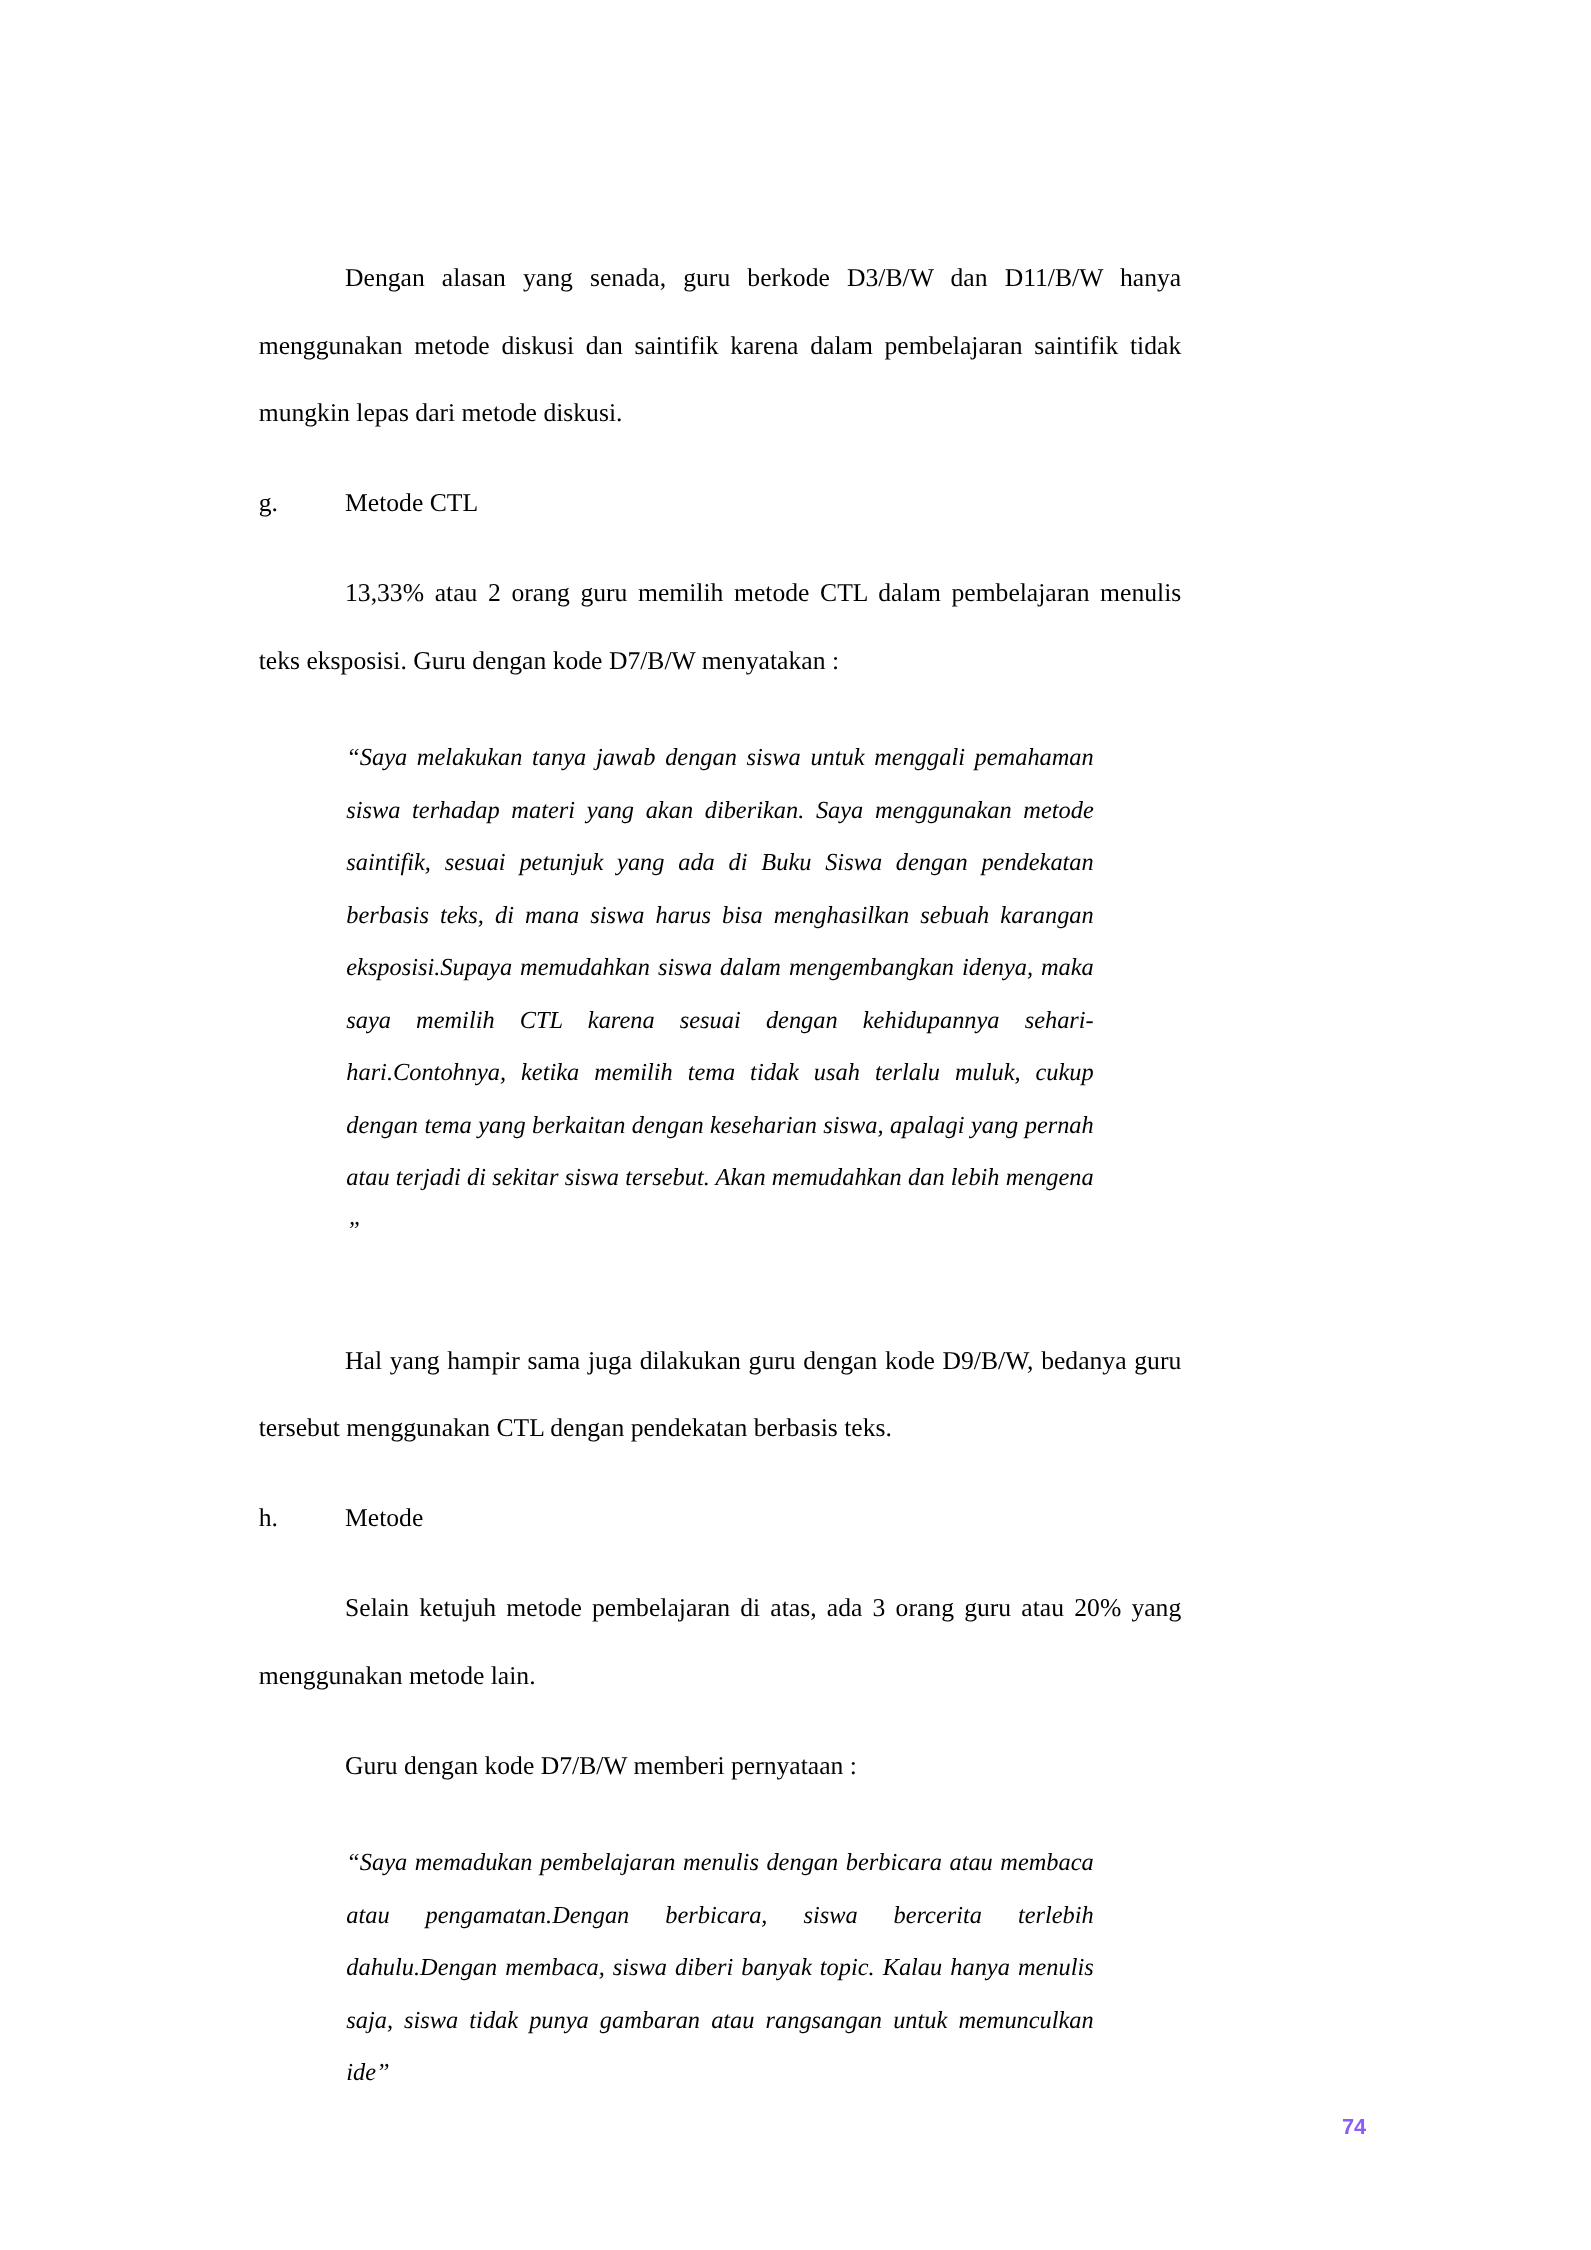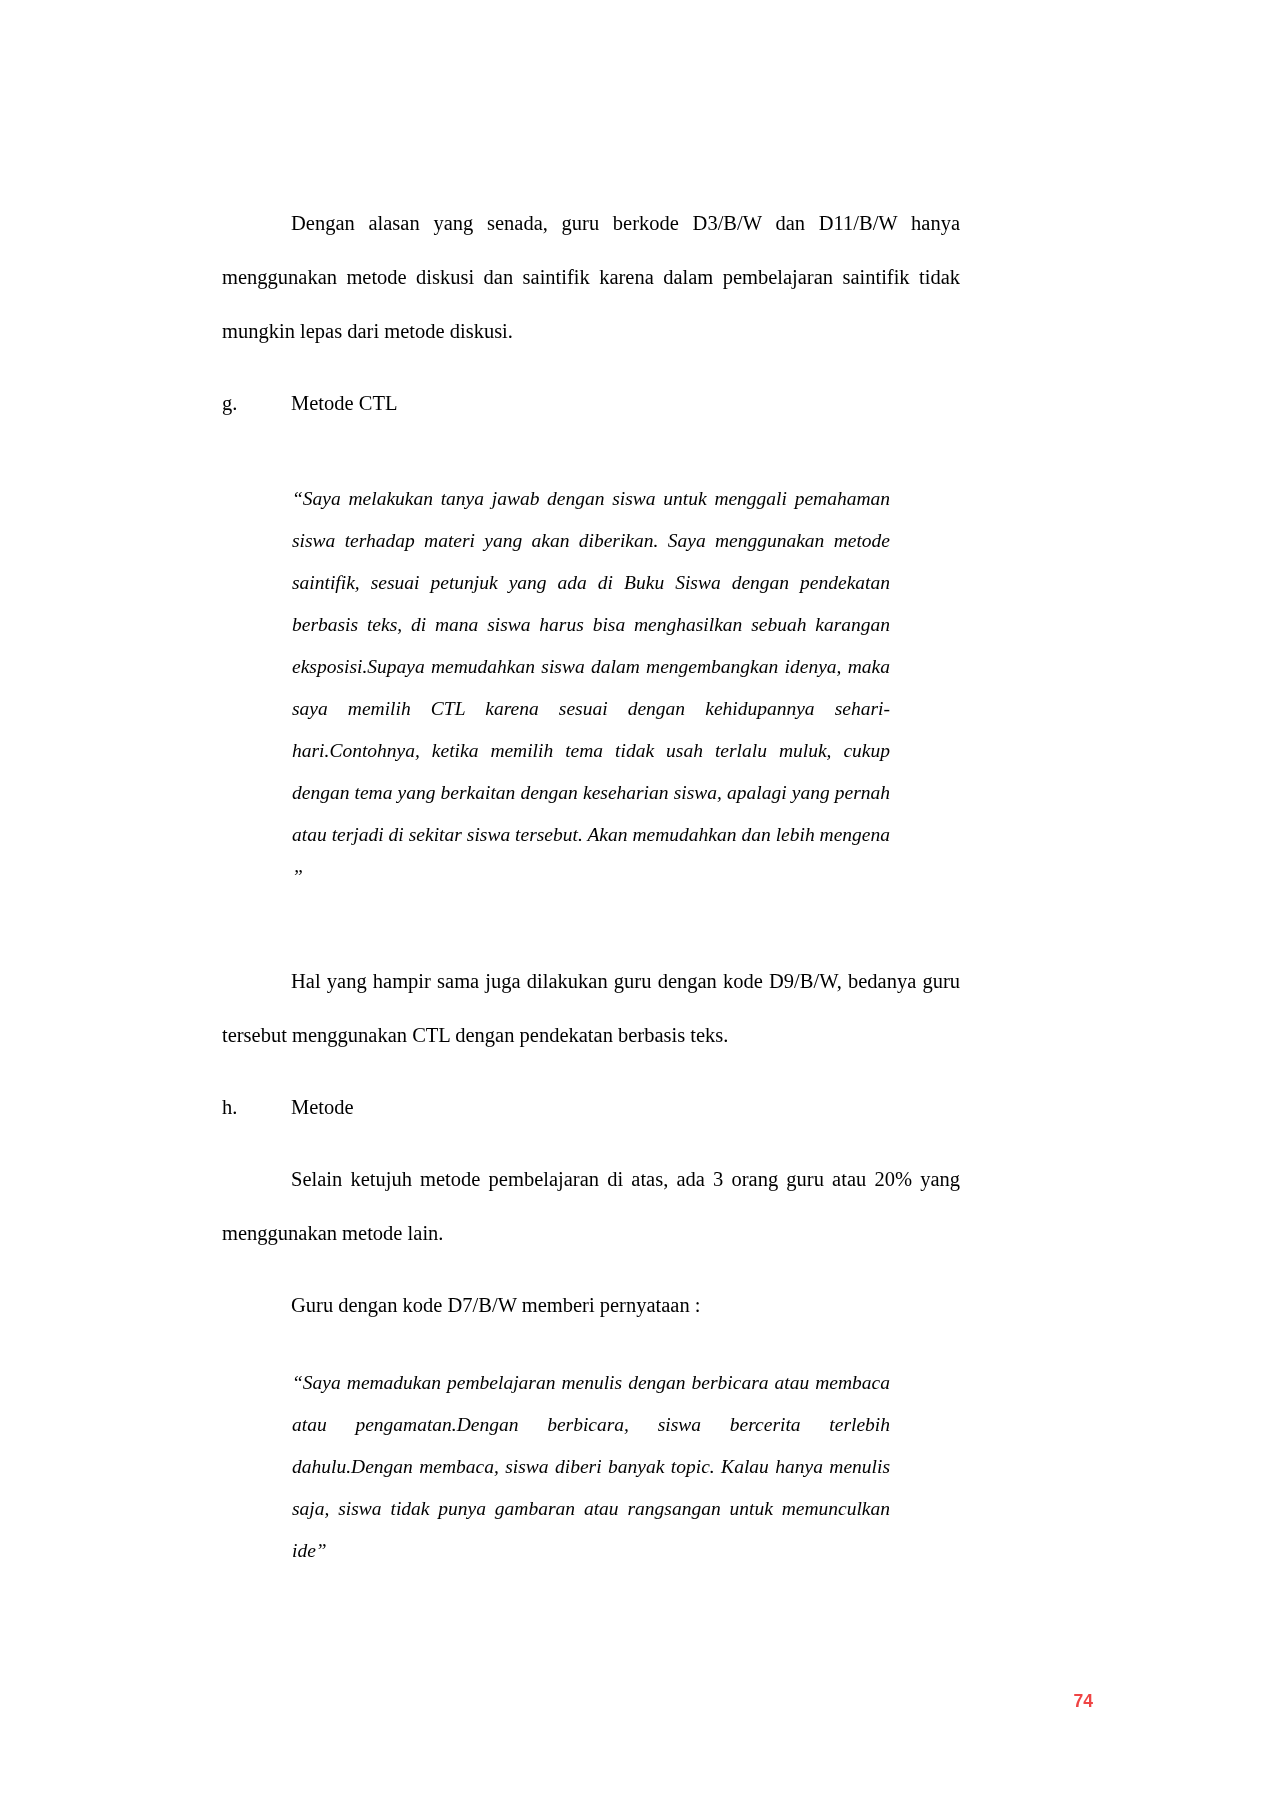--- a/index.html
+++ b/index.html
@@ -18,21 +18,20 @@
     background: #ffffff;
     margin: 0 auto;
     overflow: hidden;
     box-sizing: border-box;
   }
   .content {
     position: absolute;
     left: 207px;
     top: 196px;
     width: 738px;
-    margin-left: 15px;
   }
   
   .para {
     font-size: 20.5px;
     line-height: 54px;
     text-align: justify;
     text-justify: inter-word;
     margin: 0;
     text-indent: 69px;
   }
@@ -67,21 +66,21 @@
   .gap-md { height: 30px; }
   .gap-lg { height: 46px; }
   .gap-xl { height: 56px; }
   .page-number {
     position: absolute;
     right: 180px;
     bottom: 88px;
     font-size: 17.5px;
     font-family: "Liberation Sans", sans-serif;
     font-weight: bold;
-    color: #ef4444;
+    color: #8b5cf6;
     margin-top: 27px;
   }
 </style>
 </head>
 <body>
 
 <div class="page">
 
   <div class="content">
 
@@ -89,20 +88,21 @@
 
     <div class="gap-sm"></div>
 
     <div class="heading">
       <span class="marker">g.</span>
       <span class="htext">Metode CTL</span>
     </div>
 
     <div class="gap-sm"></div>
 
+    <p class="para">13,33% atau 2 orang guru memilih metode CTL dalam pembelajaran menulis teks eksposisi. Guru dengan kode D7/B/W menyatakan :</p>
 
     <div class="gap-md"></div>
 
     <p class="quote">“Saya melakukan tanya jawab dengan siswa untuk menggali pemahaman siswa terhadap materi yang akan diberikan. Saya menggunakan metode saintifik, sesuai petunjuk yang ada di Buku Siswa dengan pendekatan berbasis teks, di mana siswa harus bisa menghasilkan sebuah karangan eksposisi.Supaya memudahkan siswa dalam mengembangkan idenya, maka saya memilih CTL karena sesuai dengan kehidupannya sehari- hari.Contohnya, ketika memilih tema tidak usah terlalu muluk, cukup dengan tema yang berkaitan dengan keseharian siswa, apalagi yang pernah atau terjadi di sekitar siswa tersebut. Akan memudahkan dan lebih mengena ”</p>
 
     <div class="gap-xl"></div>
 
     <p class="para">Hal yang hampir sama juga dilakukan guru dengan kode D9/B/W, bedanya guru tersebut menggunakan CTL dengan pendekatan berbasis teks.</p>
 
     <div class="gap-sm"></div>

